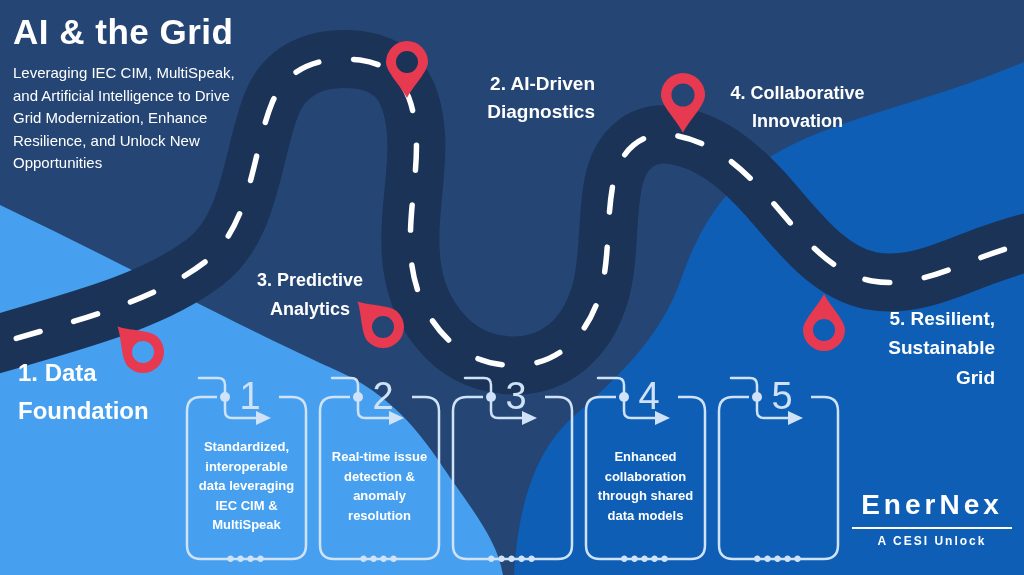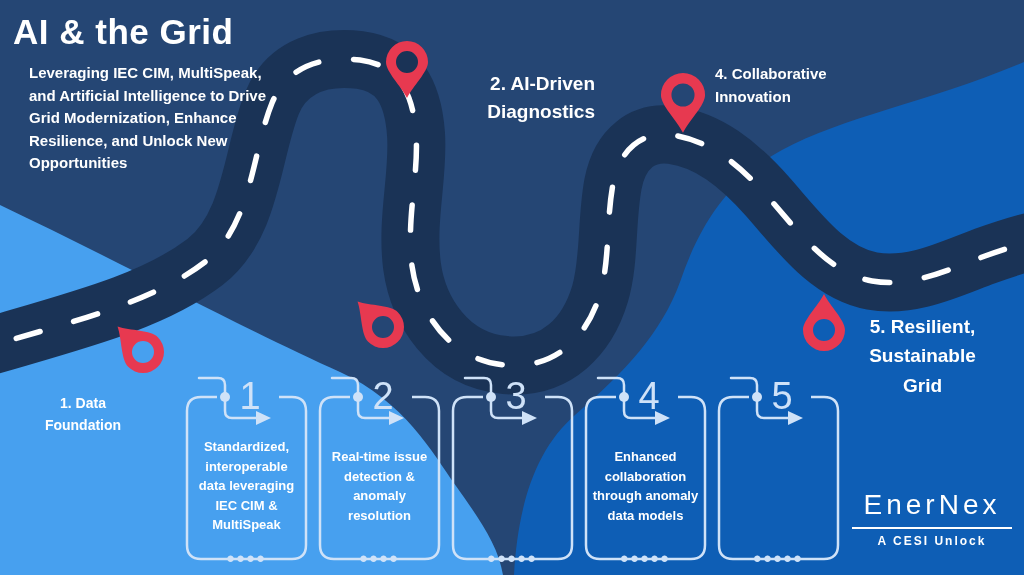--- a/index.html
+++ b/index.html
@@ -9,43 +9,43 @@
   *{margin:0;padding:0;box-sizing:border-box;}
   html,body{width:1024px;height:575px;overflow:hidden;background:var(--bg);
     font-family:"Liberation Sans",sans-serif;}
   .stage{position:relative;width:1024px;height:490px;}
   .stage > svg.bg{position:absolute;left:0;top:0;}
   .abs{position:absolute;}
   .pre{white-space:pre-line;}
   
   .title-block{left:13px;top:12px;width:330px;color:var(--white);}
   .title-block h1{font-size:35px;font-weight:700;letter-spacing:.5px;}
-  .subtitle{margin-top:10px;font-size:15px;font-weight:700;line-height:1.5;margin-left:16px;}
+  .subtitle{margin-top:10px;font-size:15px;font-weight:400;line-height:1.5;}
   
   .ml{color:var(--white);font-weight:700;line-height:1.5;}
-  .ml-1{left:18px;top:354px;width:130px;font-size:14px;text-align:center;line-height:1.6;margin-top:38px;}
+  .ml-1{left:18px;top:354px;width:130px;font-size:24px;text-align:left;line-height:1.6;}
   .ml-2{left:435px;top:70px;width:160px;font-size:19px;text-align:right;line-height:1.45;}
   .ml-3{left:245px;top:266px;width:130px;font-size:18px;text-align:center;line-height:1.6;}
-  .ml-4{left:715px;top:62px;width:165px;font-size:15px;text-align:left;line-height:1.55;}
-  .ml-5{left:850px;top:312px;width:145px;font-size:19px;text-align:center;line-height:1.55;}
+  .ml-4{left:715px;top:80px;width:165px;font-size:18px;text-align:center;line-height:1.55;}
+  .ml-5{left:850px;top:304px;width:145px;font-size:19px;text-align:right;line-height:1.55;}
   
   .card{position:absolute;top:372px;width:134px;height:192px;}
   .card svg{position:absolute;left:0;top:0;}
   .card .num{position:absolute;left:48px;top:5px;width:46px;text-align:center;
     font-size:38px;font-weight:400;color:var(--card);line-height:1;}
   .card .txt{position:absolute;left:12px;top:55px;width:111px;height:118px;
     display:flex;align-items:center;justify-content:center;text-align:center;
     color:var(--white);font-size:13px;font-weight:700;line-height:1.5;}
   .card .dots{position:absolute;left:0;top:178px;width:134px;text-align:center;
     color:var(--card);font-size:15px;letter-spacing:1px;line-height:1;}
   .card-1{left:179px;} .card-2{left:312px;} .card-3{left:445px;}
   .card-4{left:578px;} .card-5{left:711px;}
   
   .logo{left:852px;top:489px;width:160px;text-align:center;color:var(--white);}
-  .logo .name{font-size:28px;font-weight:400;letter-spacing:4px;}
+  .logo .name{font-size:28px;font-weight:700;letter-spacing:4px;}
   .logo .rule{height:2px;background:var(--white);margin:6px 0 5px 0;}
   .logo .tagline{font-size:12px;font-weight:700;letter-spacing:2px;}
 </style>
 </head>
 <body>
 
 <div class="stage">
 
   <svg class="bg" width="1024" height="575" viewBox="0 0 1024 575">
     <defs>
@@ -90,20 +90,22 @@
 and Artificial Intelligence to Drive
 Grid Modernization, Enhance
 Resilience, and Unlock New
 Opportunities</div>
   </div>
 
   <div class="abs ml ml-1 pre">1. Data
 Foundation</div>
   <div class="abs ml ml-2 pre">2. AI-Driven
 Diagnostics</div>
+  <div class="abs ml ml-3 pre">3. Predictive
+Analytics</div>
   <div class="abs ml ml-4 pre">4. Collaborative
 Innovation</div>
   <div class="abs ml ml-5 pre">5. Resilient,
 Sustainable
 Grid</div>
 
   <div class="card card-1">
     <svg width="134" height="192" viewBox="0 0 134 192">
       <path fill="none" stroke-width="2.5" style="stroke:var(--card)" d="M 100 25 H 113 Q 127 25 127 39 V 173 Q 127 187 113 187 H 22 Q 8 187 8 173 V 39 Q 8 25 22 25 H 38"></path>
       <path fill="none" stroke-width="2.5" stroke-linecap="round" style="stroke:var(--card)" d="M 20 6 H 39 Q 46 6 46 13 V 39 Q 46 46 53 46 H 77"></path>
@@ -148,21 +150,21 @@
   <div class="card card-4">
     <svg width="134" height="192" viewBox="0 0 134 192">
       <path fill="none" stroke-width="2.5" style="stroke:var(--card)" d="M 100 25 H 113 Q 127 25 127 39 V 173 Q 127 187 113 187 H 22 Q 8 187 8 173 V 39 Q 8 25 22 25 H 38"></path>
       <path fill="none" stroke-width="2.5" stroke-linecap="round" style="stroke:var(--card)" d="M 20 6 H 39 Q 46 6 46 13 V 39 Q 46 46 53 46 H 77"></path>
       <circle cx="46" cy="25" r="5" style="fill:var(--card)"></circle>
       <polygon points="77,39 77,53 92,46" style="fill:var(--card)"></polygon>
     </svg>
     <div class="num">4</div>
     <div class="txt pre">Enhanced
 collaboration
-through anomaly
+through shared
 data models</div>
     <div class="dots">●●●●●</div>
   </div>
 
   <div class="card card-5">
     <svg width="134" height="192" viewBox="0 0 134 192">
       <path fill="none" stroke-width="2.5" style="stroke:var(--card)" d="M 100 25 H 113 Q 127 25 127 39 V 173 Q 127 187 113 187 H 22 Q 8 187 8 173 V 39 Q 8 25 22 25 H 38"></path>
       <path fill="none" stroke-width="2.5" stroke-linecap="round" style="stroke:var(--card)" d="M 20 6 H 39 Q 46 6 46 13 V 39 Q 46 46 53 46 H 77"></path>
       <circle cx="46" cy="25" r="5" style="fill:var(--card)"></circle>
       <polygon points="77,39 77,53 92,46" style="fill:var(--card)"></polygon>

